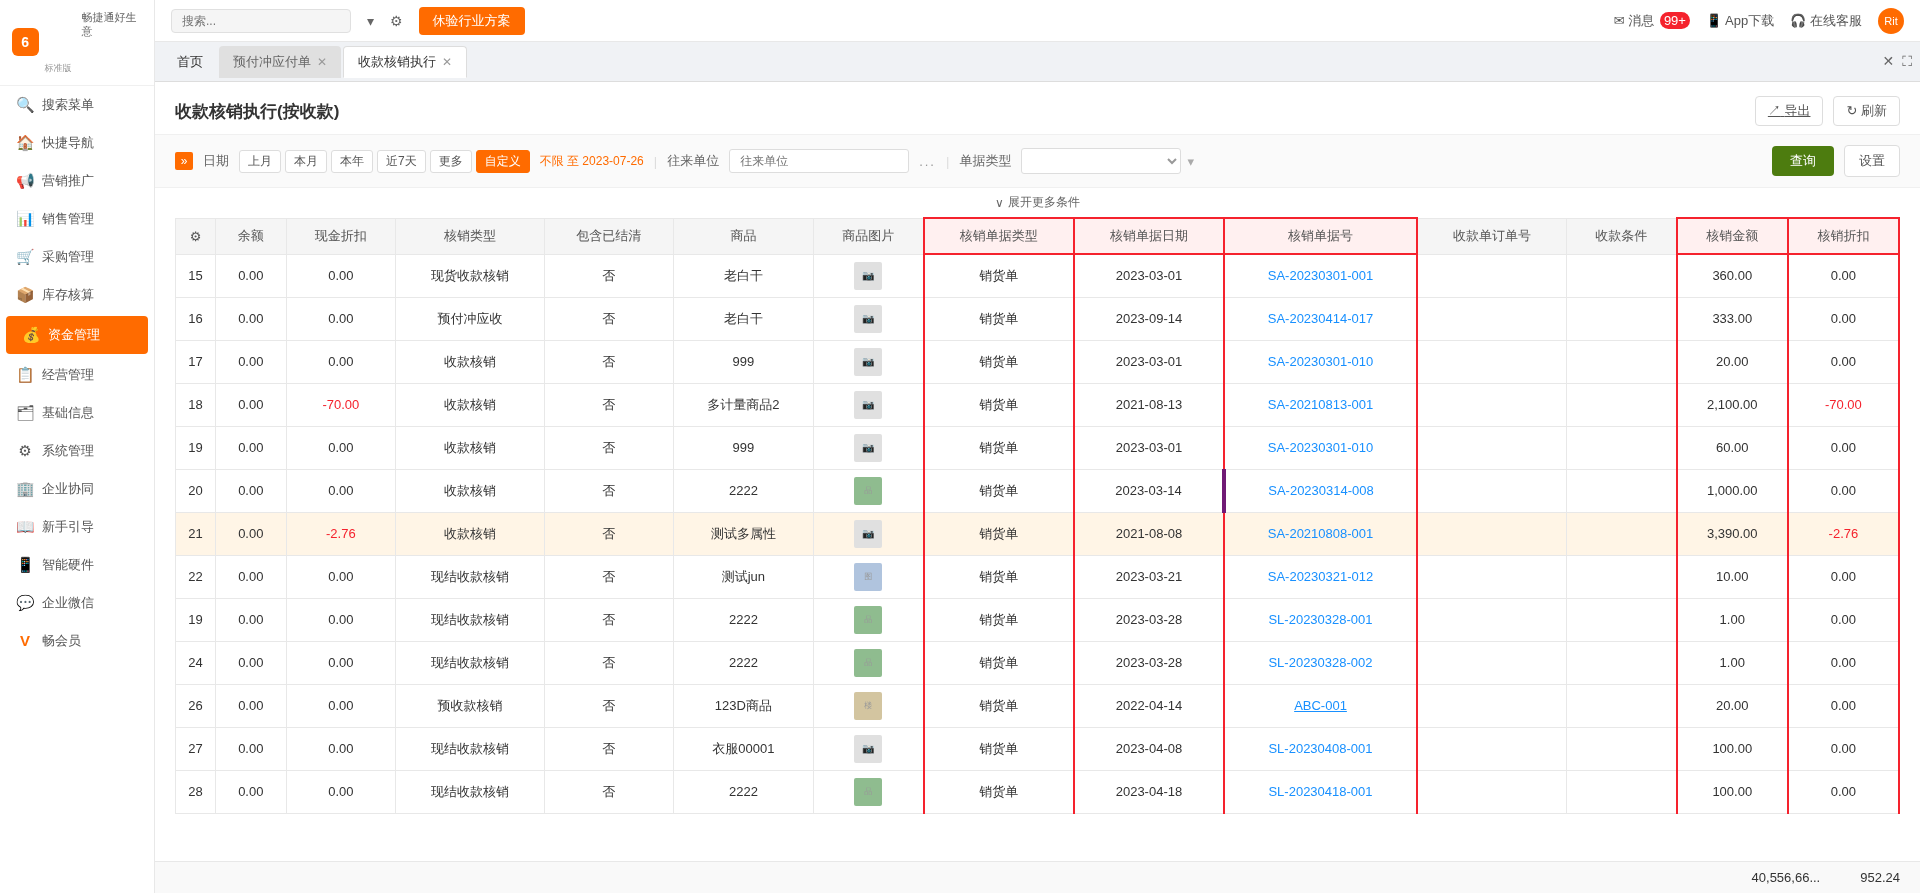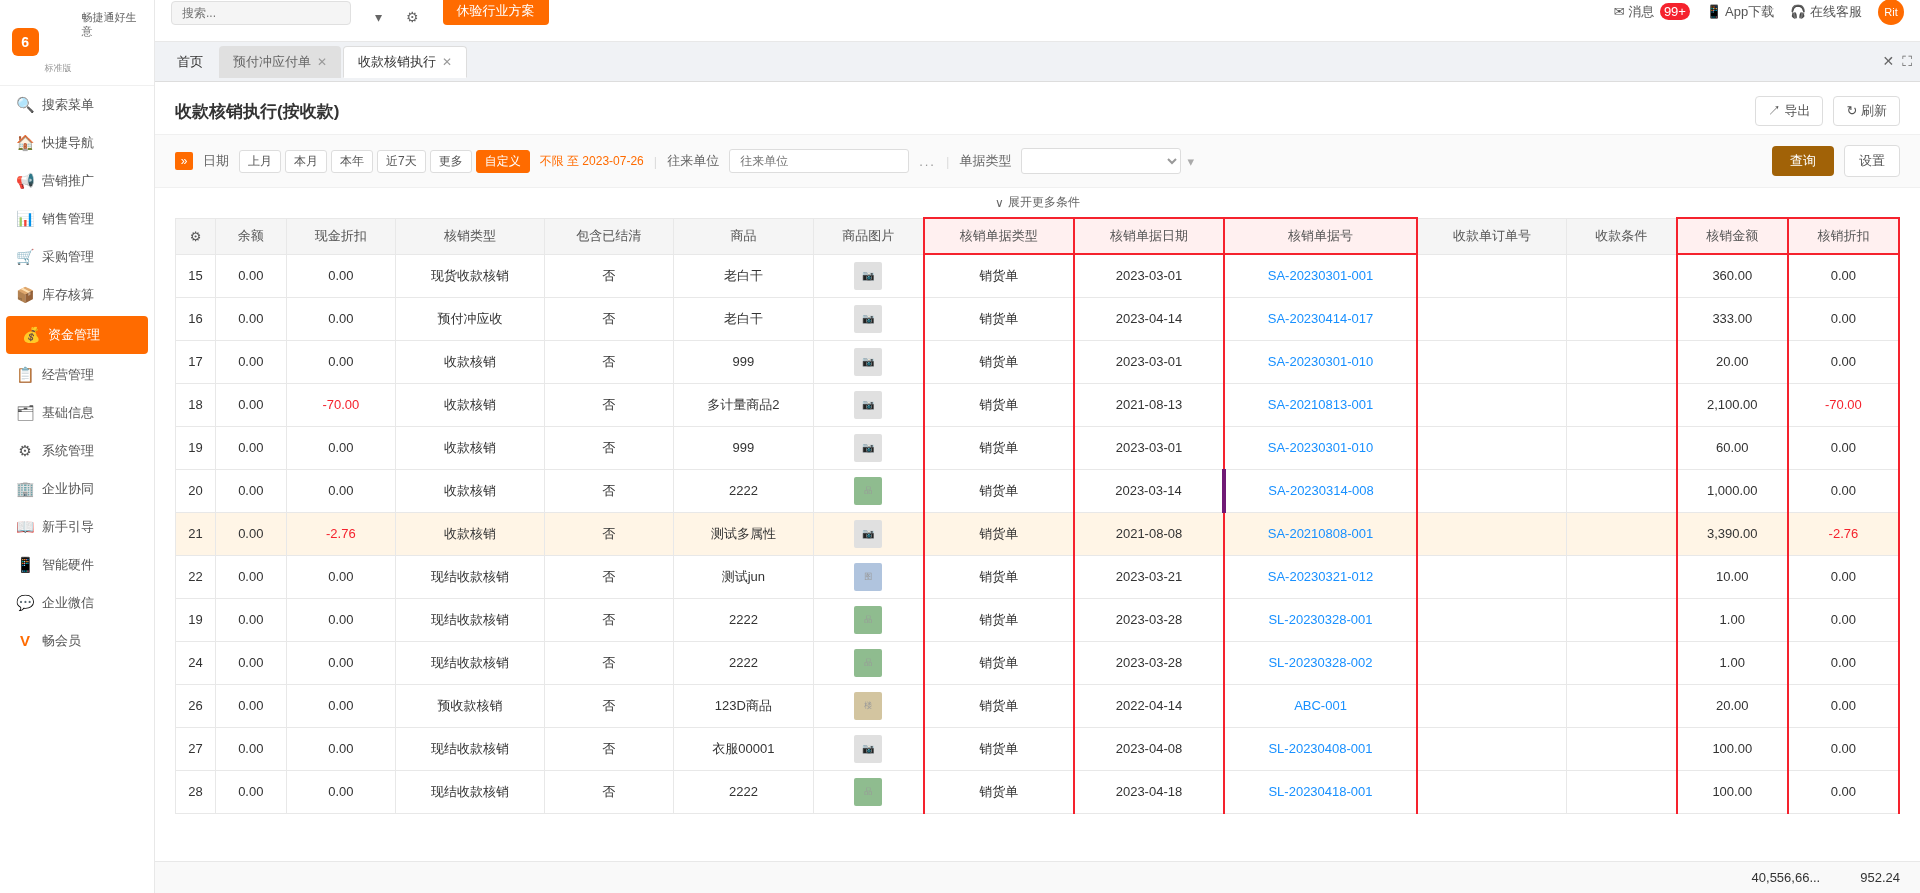--- a/index.html
+++ b/index.html
@@ -13,21 +13,21 @@
     
     .sidebar-logo { padding: 10px 12px; border-bottom: 1px solid #f0f0f0; display: flex; align-items: center; gap: 6px; }
     .sidebar-logo-icon { width: 28px; height: 28px; background: #ff6b00; border-radius: 6px; display: flex; align-items: center; justify-content: center; color: #fff; font-size: 14px; font-weight: bold; }
     .sidebar-logo-text { font-size: 11px; color: #666; line-height: 1.3; margin-left: 37px; }
     .sidebar-logo-badge { font-size: 9px; color: #999; margin-top: 23px; }
     .sidebar-item { display: flex; align-items: center; gap: 8px; padding: 10px 16px; cursor: pointer; color: #555; font-size: 13px; }
     .sidebar-item.active { background: #ff6b00; color: #fff; border-radius: 4px; margin: 2px 6px; }
     .sidebar-item .icon { width: 18px; text-align: center; font-size: 15px; }
 
     
-    .top-header { height: 42px; background: #fff; border-bottom: 1px solid #e8e8e8; display: flex; align-items: flex-end; padding: 16px 16px; gap: 24px; }
+    .top-header { height: 42px; background: #fff; border-bottom: 1px solid #e8e8e8; display: flex; align-items: center; padding: 16px 16px; gap: 16px; }
     .top-header-input { background: #f5f5f5; border: 1px solid #e0e0e0; border-radius: 4px; padding: 4px 10px; width: 180px; font-size: 12px; color: #999; }
     .top-header-icon { color: #666; font-size: 14px; cursor: pointer; }
     .btn-industry { background: #ff6b00; color: #fff; border: none; border-radius: 4px; padding: 5px 14px; font-size: 13px; cursor: pointer; }
     .top-header-right { margin-left: auto; display: flex; align-items: center; gap: 16px; color: #555; font-size: 13px; }
     .badge-red { background: #f5222d; color: #fff; border-radius: 10px; font-size: 13px; padding: 1px 4px; margin-left: 2px; }
     .user-avatar { background: #ff6b00; color: #fff; border-radius: 50%; width: 26px; height: 26px; display: flex; align-items: center; justify-content: center; font-size: 11px; }
 
     
     .tab-bar { height: 40px; background: #f0f2f5; display: flex; align-items: center; padding: 0 8px; border-bottom: 1px solid #ddd; gap: 0; }
     .tab-item { height: 32px; display: flex; align-items: center; padding: 0 14px; border-radius: 4px 4px 0 0; font-size: 13px; cursor: pointer; gap: 6px; background: #e0e0e0; color: #666; margin-right: 2px; }
@@ -35,36 +35,36 @@
     .tab-close { font-size: 12px; color: #999; cursor: pointer; }
     .tab-home { background: transparent; color: #333; font-weight: 500; }
     .tab-bar-right { margin-left: auto; display: flex; gap: 8px; }
     .tab-bar-icon { cursor: pointer; color: #666; font-size: 14px; }
 
     
     .page-content { flex: 1; background: #fff; overflow: hidden; display: flex; flex-direction: column; }
     .page-header { padding: 14px 20px 8px; display: flex; align-items: center; justify-content: space-between; border-bottom: 1px solid #f0f0f0; }
     .page-title { font-size: 17px; font-weight: 600; color: #333; }
     .page-header-actions { display: flex; gap: 10px; }
-    .btn-export { border: 1px solid #ddd; background: #fff; padding: 2px 12px; border-radius: 4px; font-size: 13px; cursor: pointer; color: #555; }
+    .btn-export { border: 1px solid #ddd; background: #fff; padding: 2px 12px; border-radius: 4px; font-size: 13px; cursor: pointer; color: #555; text-decoration: underline; }
     .btn-refresh { border: 1px solid #ddd; background: #fff; padding: 5px 12px; border-radius: 4px; font-size: 13px; cursor: pointer; color: #555; }
 
     
     .filter-bar { padding: 10px 20px; background: #fafafa; border-bottom: 1px solid #f0f0f0; display: flex; align-items: center; gap: 10px; flex-wrap: wrap; }
     .filter-label { color: #666; font-size: 13px; }
     .filter-date-btns { display: flex; gap: 4px; align-items: center; }
     .filter-date-btn { padding: 2px 8px; border: 1px solid #ddd; border-radius: 3px; font-size: 12px; cursor: pointer; background: #fff; color: #555; }
     .filter-date-btn.custom { background: #ff6b00; color: #fff; border-color: #ff6b00; }
     .filter-date-range { font-size: 12px; color: #ff6b00; }
     .filter-separator { color: #ddd; }
     .filter-input { border: 1px solid #ddd; border-radius: 3px; padding: 4px 10px; font-size: 12px; width: 180px; color: #999; }
     .filter-dots { color: #999; letter-spacing: 2px; }
     .filter-select-group { display: flex; align-items: center; gap: 6px; flex: 1; }
     .filter-select { border: 1px solid #ddd; border-radius: 3px; padding: 4px 10px; font-size: 12px; background: #fff; color: #999; min-width: 160px; }
-    .btn-query { background: #a16207; color: #fff; border: none; border-radius: 4px; padding: 6px 18px; font-size: 13px; cursor: pointer; }
+    .btn-query { background: #4d7c0f; color: #fff; border: none; border-radius: 4px; padding: 6px 18px; font-size: 13px; cursor: pointer; }
     .btn-settings { border: 1px solid #ddd; background: #fff; border-radius: 4px; padding: 6px 14px; font-size: 13px; cursor: pointer; color: #555; }
 
     
     .expand-bar { padding: 6px 20px; text-align: center; }
     .expand-btn { border: none; background: none; color: #666; font-size: 12px; cursor: pointer; display: inline-flex; align-items: center; gap: 4px; }
 
     
     .table-container { flex: 1; overflow: auto; padding: 0 20px; }
     table { width: 100%; border-collapse: collapse; min-width: 1400px; }
     th { background: #f5f5f5; padding: 8px 10px; text-align: center; font-size: 13px; font-weight: 500; color: #555; border: 1px solid #e8e8e8; white-space: nowrap; }
@@ -310,21 +310,21 @@
       <td>16</td>
       <td>0.00</td>
       <td class="">0.00</td>
       <td>预付冲应收</td>
       <td>否</td>
       <td>老白干</td>
       <td><div class="td-img">
                     <span>📷</span>
                   </div></td>
       <td style="border-left: 2px solid #f5222d; border-right: 2px solid #f5222d;">销货单</td>
-      <td style="border-left: 2px solid #f5222d; border-right: 2px solid #f5222d;">2023-04-14</td>
+      <td style="border-left: 2px solid #f5222d; border-right: 2px solid #f5222d;">2023-09-14</td>
       <td class="td-link" style="border-left: 2px solid #f5222d; border-right: 2px solid #f5222d;"><a class="td-link" href="#">SA-20230414-017</a></td>
       <td></td>
       <td></td>
       <td class="" style="border-left: 2px solid #f5222d; border-right: 2px solid #f5222d;">333.00</td>
       <td class="" style="border-left: 2px solid #f5222d; border-right: 2px solid #f5222d;">0.00</td>
     </tr>
               <tr>
       <td>17</td>
       <td>0.00</td>
       <td class="">0.00</td>
@@ -473,21 +473,21 @@
       <td>0.00</td>
       <td class="">0.00</td>
       <td>预收款核销</td>
       <td>否</td>
       <td>123D商品</td>
       <td><div class="td-img" style="background:#d3c5a0;">
                     <span style="font-size:8px;">楼</span>
                   </div></td>
       <td style="border-left: 2px solid #f5222d; border-right: 2px solid #f5222d;">销货单</td>
       <td style="border-left: 2px solid #f5222d; border-right: 2px solid #f5222d;">2022-04-14</td>
-      <td class="td-link" style="border-left: 2px solid #fca5a5; border-right: 2px solid #f5222d;"><a class="td-link" href="#">ABC-001</a></td>
+      <td class="td-link" style="border-left: 2px solid #fca5a5; border-right: 2px solid #f5222d; text-decoration: underline;"><a class="td-link" href="#">ABC-001</a></td>
       <td></td>
       <td></td>
       <td class="" style="border-left: 2px solid #f5222d; border-right: 2px solid #f5222d;">20.00</td>
       <td class="" style="border-left: 2px solid #f5222d; border-right: 2px solid #f5222d;">0.00</td>
     </tr>
               <tr>
       <td>27</td>
       <td>0.00</td>
       <td class="">0.00</td>
       <td>现结收款核销</td>

